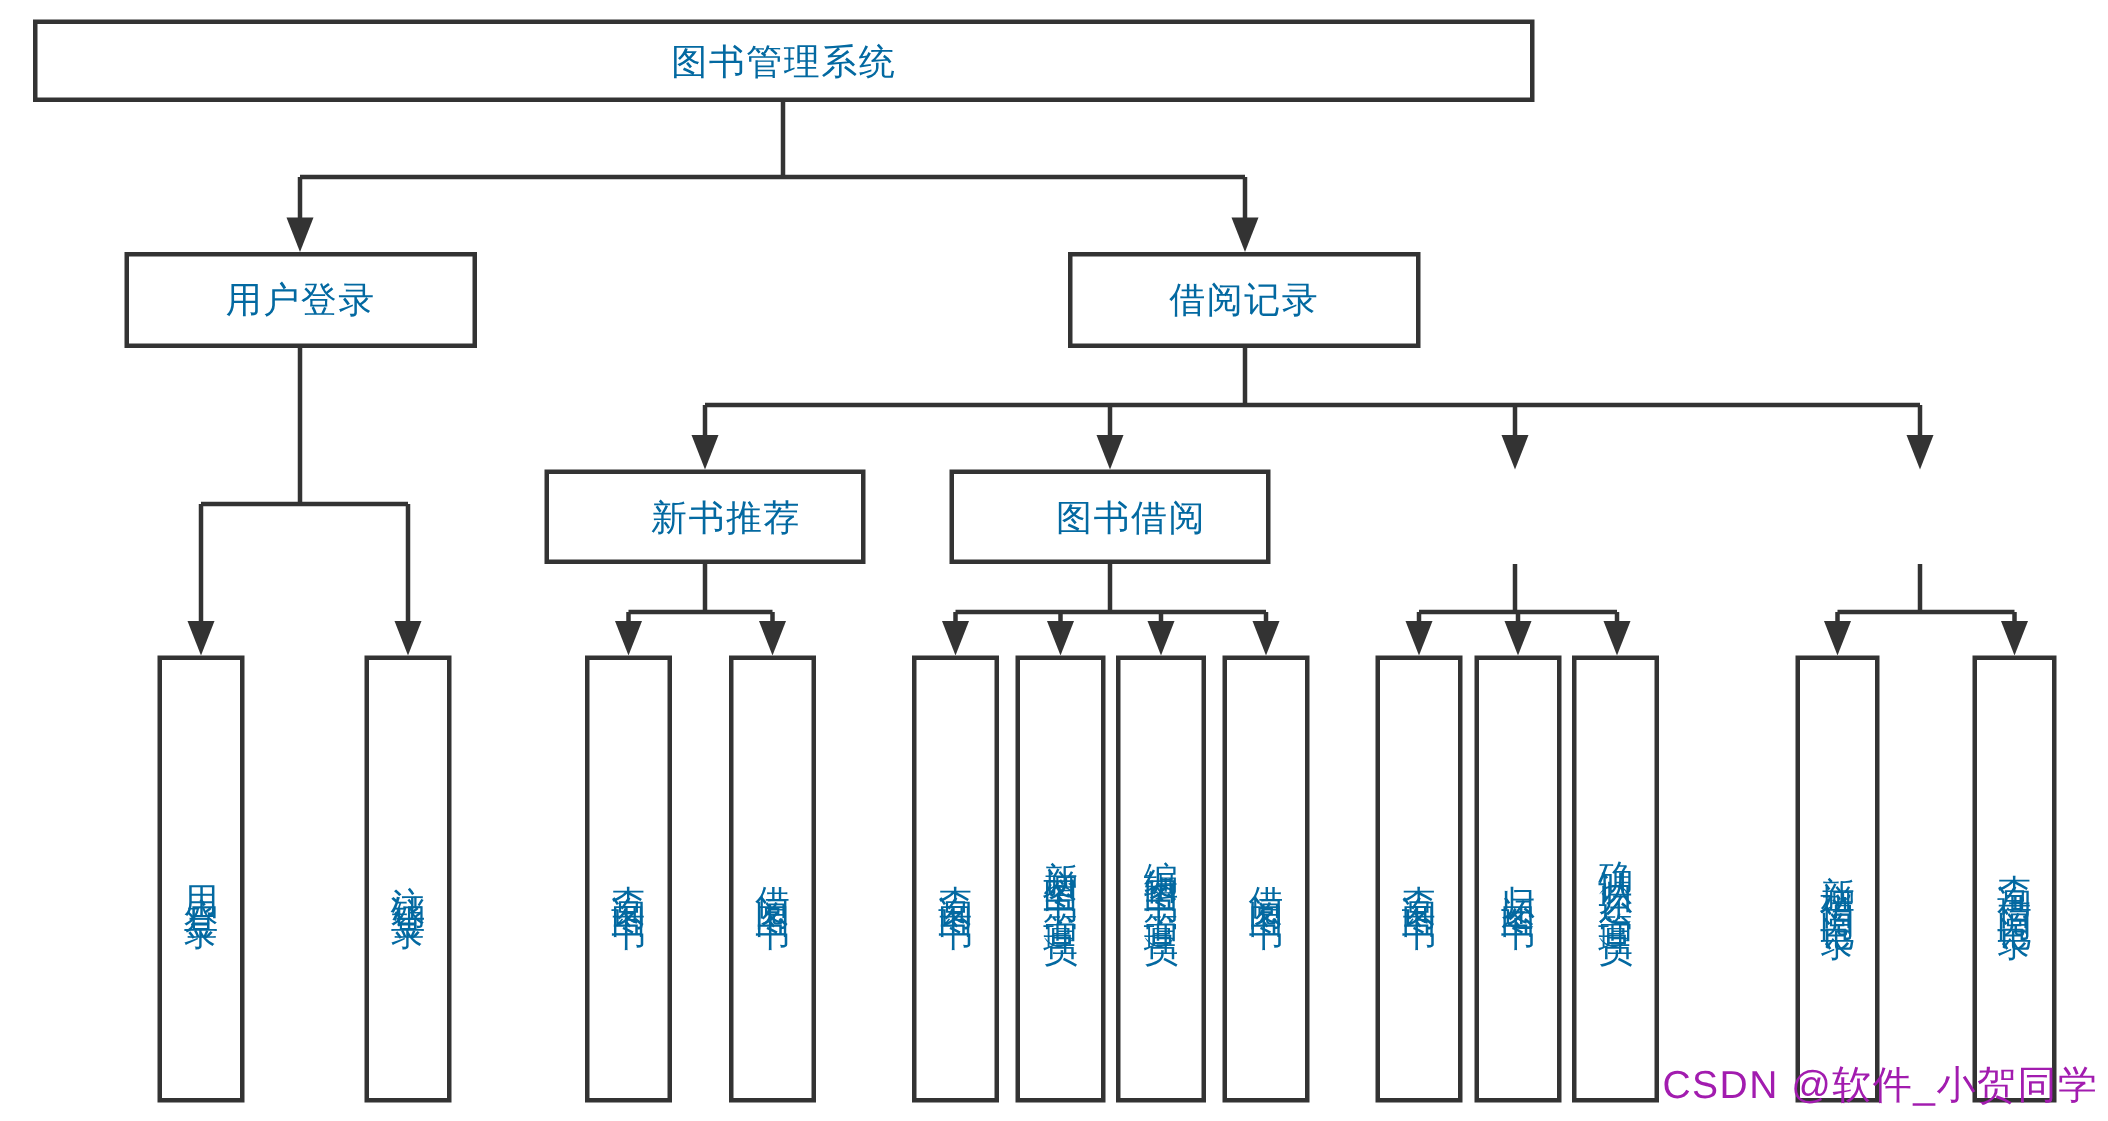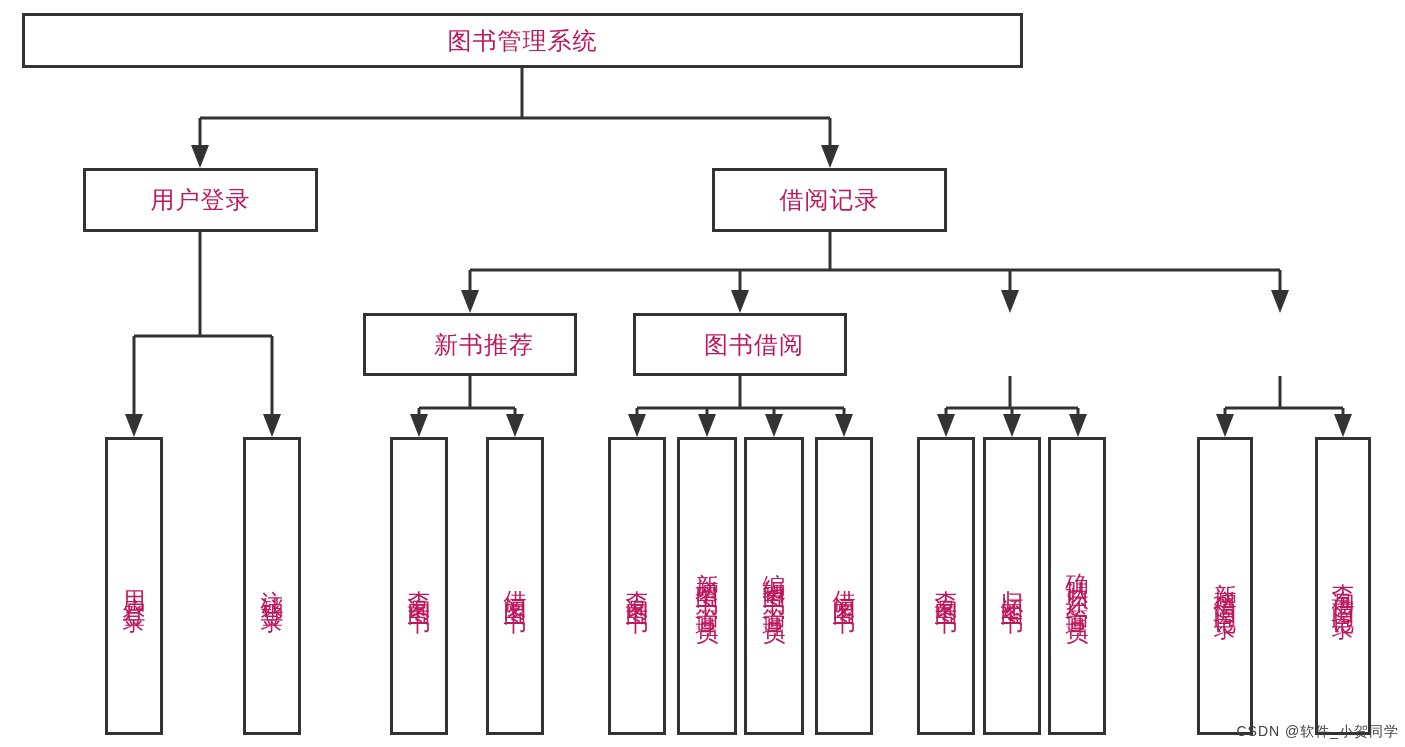--- a/index.html
+++ b/index.html
@@ -15,21 +15,21 @@
     position: absolute;
     left: 0; top: 0;
     width: 1405px; height: 747px;
     pointer-events: none;
   }
   .box {
     position: absolute;
     box-sizing: border-box;
     border: 3px solid #333333;
     background: #ffffff;
-    color: #be185d;
+    color: #0369a1;
     display: flex;
     align-items: center;
     justify-content: center;
     text-align: center;
   }
   .hbox {
     font-size: 24px;
     letter-spacing: 1px;
   }
   .root-box {
@@ -44,22 +44,22 @@
     font-size: 23px;
     writing-mode: vertical-rl;
     text-orientation: mixed;
     letter-spacing: 7px;
     line-height: 1;
   }
   .watermark {
     position: absolute;
     right: 6px;
     bottom: 6px;
-    font-size: 14px;
-    color: #404040;
+    font-size: 26px;
+    color: #a21caf;
     letter-spacing: 1px;
     white-space: nowrap;
   }
 </style>
 </head>
 <body>
 
 <div id="canvas">
 
   <svg id="connectors" viewBox="0 0 1405 747" xmlns="http://www.w3.org/2000/svg">

